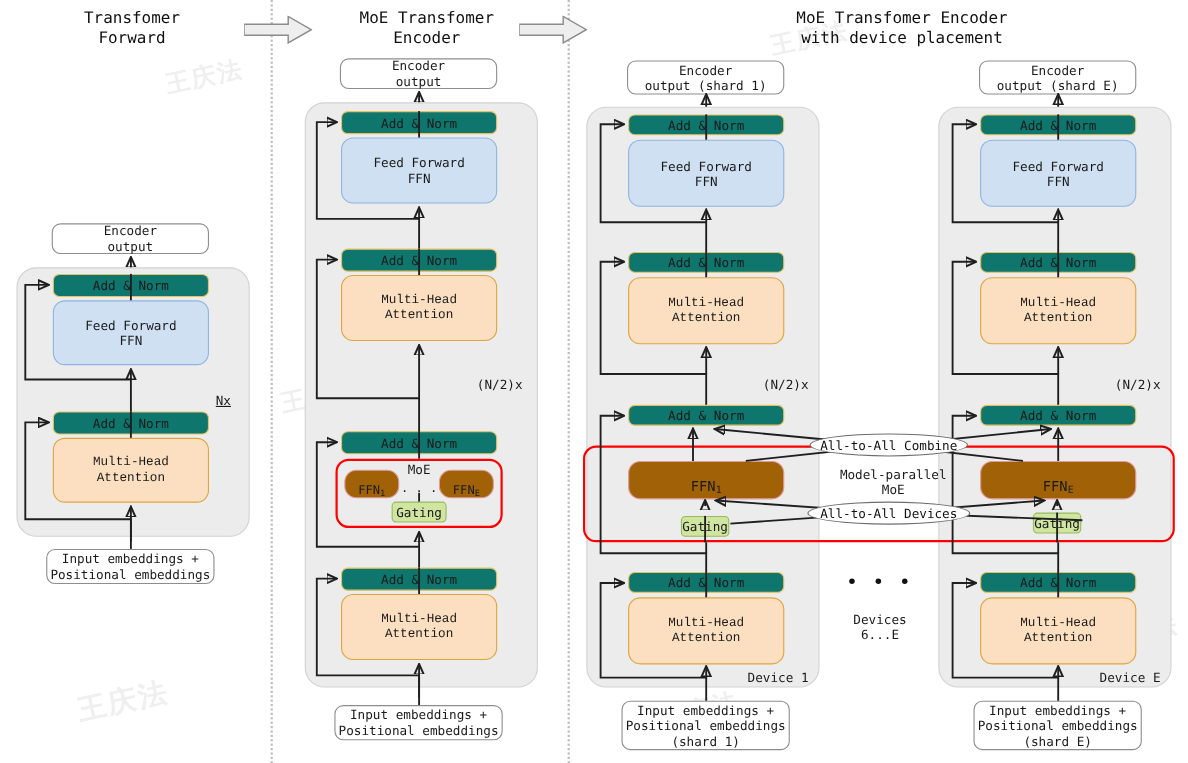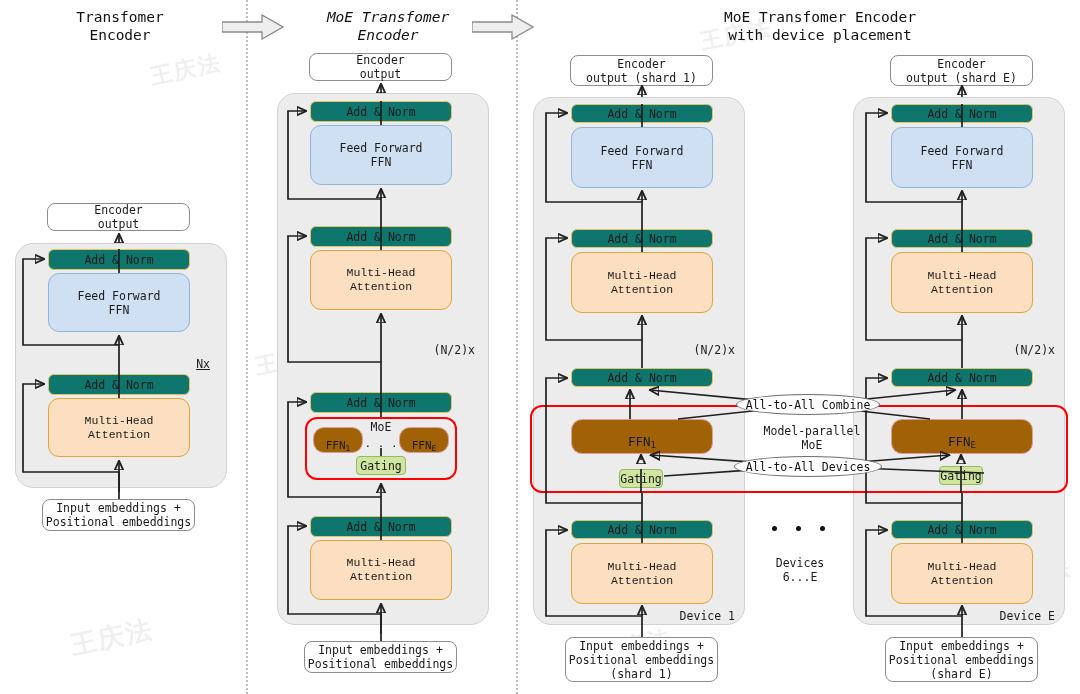--- a/index.html
+++ b/index.html
@@ -106,22 +106,22 @@
 <div class="wm" style="left:600px;top:630px;font-size:22px;">王庆法</div>
 <div class="wm" style="left:700px;top:20px;font-size:22px;">王庆法</div>
 <div class="wm" style="left:900px;top:385px;font-size:22px;">王庆法</div>
 <div class="wm" style="left:1000px;top:560px;font-size:22px;">王庆法</div>
 <div class="wm" style="left:650px;top:400px;font-size:22px;">王庆法</div>
 
 <div class="abs vsep" style="left:246px;top:0;height:694px;"></div>
 <div class="abs vsep" style="left:516px;top:0;height:694px;"></div>
 
 <div class="abs col-title" style="left:20px;top:8px;width:200px;">Transfomer
-Encoder</div>
-<div class="abs col-title" style="left:288px;top:8px;width:200px;font-style:italic;">MoE Transfomer
+Forward</div>
+<div class="abs col-title" style="left:288px;top:8px;width:200px;">MoE Transfomer
 Encoder</div>
 <div class="abs col-title" style="left:620px;top:8px;width:400px;">MoE Transfomer Encoder
 with device placement</div>
 
 <div class="abs" style="left:222px;top:14px;">
   <svg class="blockarrow" width="62" height="26" viewBox="0 0 62 26">
     <polygon points="0,8 40,8 40,1 61,13 40,25 40,18 0,18" fill="#eeeeee" stroke="#8b8b8b" stroke-width="1.3"></polygon>
   </svg>
 </div>
 <div class="abs" style="left:472px;top:14px;">

